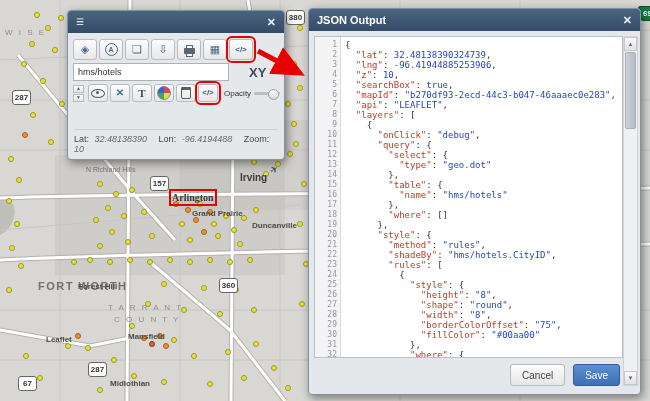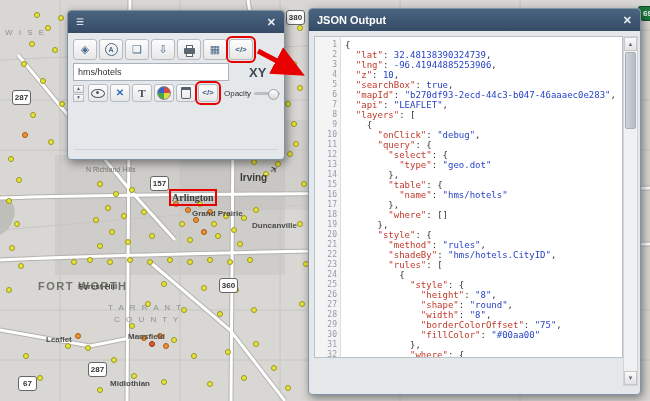--- a/index.html
+++ b/index.html
@@ -343,20 +343,28 @@
           </span>
         <span class="opacity">
           <span class="opacity-label">Opacity</span>
           <span class="slider">
             <span class="knob"></span>
           </span>
         </span>
       </div>
     </div>
     <div class="info">
+      <div>
+        <span class="lbl">Lat:</span>
+        <span class="ival gap">32.48138390</span>
+        <span class="lbl">Lon:</span>
+        <span class="ival gap">-96.4194488</span>
+        <span class="lbl">Zoom:</span>
+        <span class="ival">10</span>
+      </div>
     </div>
   </div>
 
   <div class="panel" id="jsonPanel">
     <div class="titlebar">
       <span>JSON Output</span>
       <span class="close">✕</span>
     </div>
     <div class="jbody">
       <div class="gutter">
@@ -393,20 +401,24 @@
           <div class="ln">31</div>
           <div class="ln">32</div>
         </div>
       <div class="codecol"><div class="cl">{</div><div class="cl">  <span class="k">"lat"</span>: <span class="n">32.48138390324739</span>,</div><div class="cl">  <span class="k">"lng"</span>: <span class="n">-96.41944885253906</span>,</div><div class="cl">  <span class="k">"z"</span>: <span class="n">10</span>,</div><div class="cl">  <span class="k">"searchBox"</span>: <span class="a">true</span>,</div><div class="cl">  <span class="k">"mapId"</span>: <span class="s">"b270df93-2ecd-44c3-b047-46aaaec0e283"</span>,</div><div class="cl">  <span class="k">"api"</span>: <span class="s">"LEAFLET"</span>,</div><div class="cl">  <span class="k">"layers"</span>: [</div><div class="cl">    {</div><div class="cl">      <span class="k">"onClick"</span>: <span class="s">"debug"</span>,</div><div class="cl">      <span class="k">"query"</span>: {</div><div class="cl">        <span class="k">"select"</span>: {</div><div class="cl">          <span class="k">"type"</span>: <span class="s">"geo.dot"</span></div><div class="cl">        },</div><div class="cl">        <span class="k">"table"</span>: {</div><div class="cl">          <span class="k">"name"</span>: <span class="s">"hms/hotels"</span></div><div class="cl">        },</div><div class="cl">        <span class="k">"where"</span>: []</div><div class="cl">      },</div><div class="cl">      <span class="k">"style"</span>: {</div><div class="cl">        <span class="k">"method"</span>: <span class="s">"rules"</span>,</div><div class="cl">        <span class="k">"shadeBy"</span>: <span class="s">"hms/hotels.CityID"</span>,</div><div class="cl">        <span class="k">"rules"</span>: [</div><div class="cl">          {</div><div class="cl">            <span class="k">"style"</span>: {</div><div class="cl">              <span class="k">"height"</span>: <span class="s">"8"</span>,</div><div class="cl">              <span class="k">"shape"</span>: <span class="s">"round"</span>,</div><div class="cl">              <span class="k">"width"</span>: <span class="s">"8"</span>,</div><div class="cl">              <span class="k">"borderColorOffset"</span>: <span class="s">"75"</span>,</div><div class="cl">              <span class="k">"fillColor"</span>: <span class="s">"#00aa00"</span></div><div class="cl">            },</div><div class="cl">            <span class="k">"where"</span>: {</div></div>
     </div>
     <div class="vscroll">
       <span class="sbtn up">▲</span>
       <span class="sthumb"></span>
       <span class="sbtn down">▼</span>
     </div>
+    <div class="jfooter">
+      <button class="btn cancel">Cancel</button>
+      <button class="btn save">Save</button>
+    </div>
   </div>
 
   <svg class="annot" width="650" height="401" viewBox="0 0 650 401">
     <defs>
       <marker id="ah" markerWidth="7" markerHeight="7" refX="4.5" refY="3" orient="auto">
         <path d="M0,0 L6.5,3 L0,6 Z" fill="#e60000"></path>
       </marker>
     </defs>
     <path d="M258,51 L296,71" stroke="#e60000" stroke-width="5" fill="none" marker-end="url(#ah)"></path>
   </svg>

